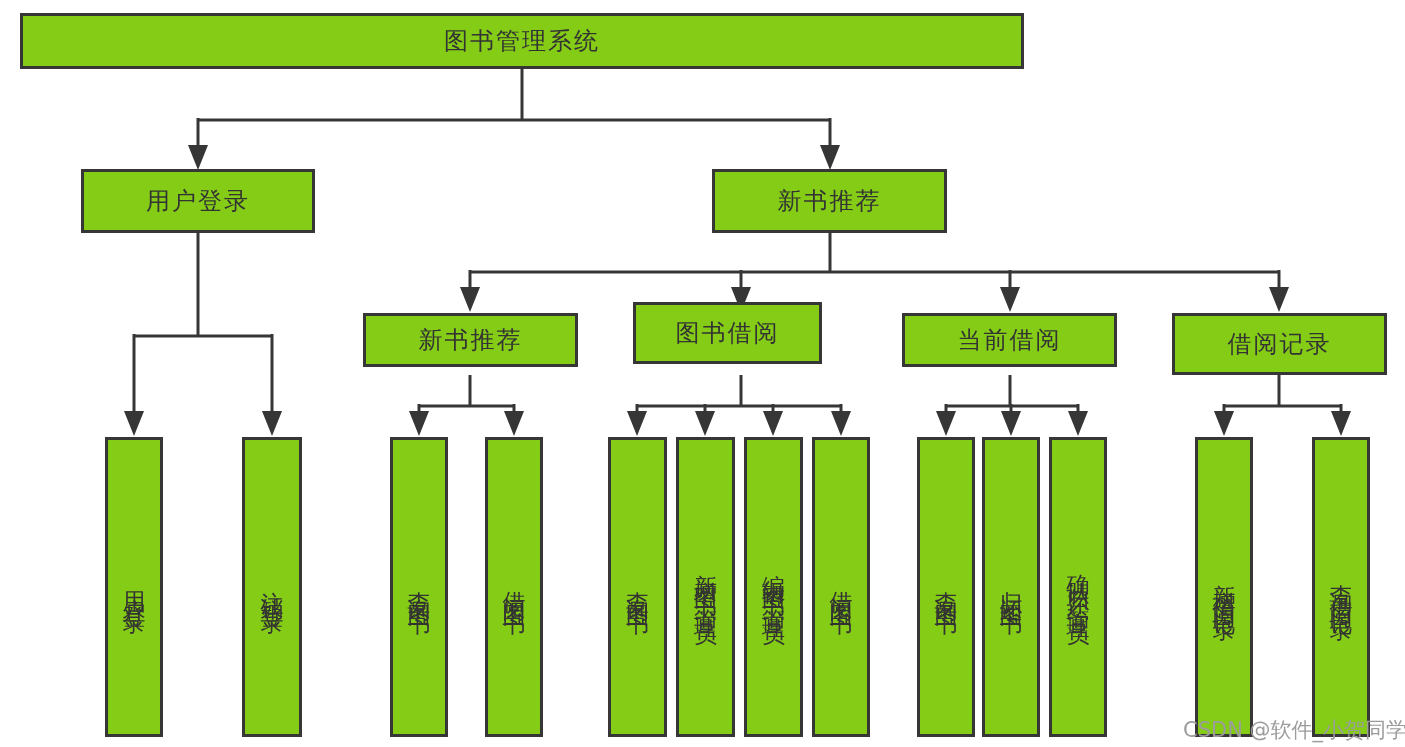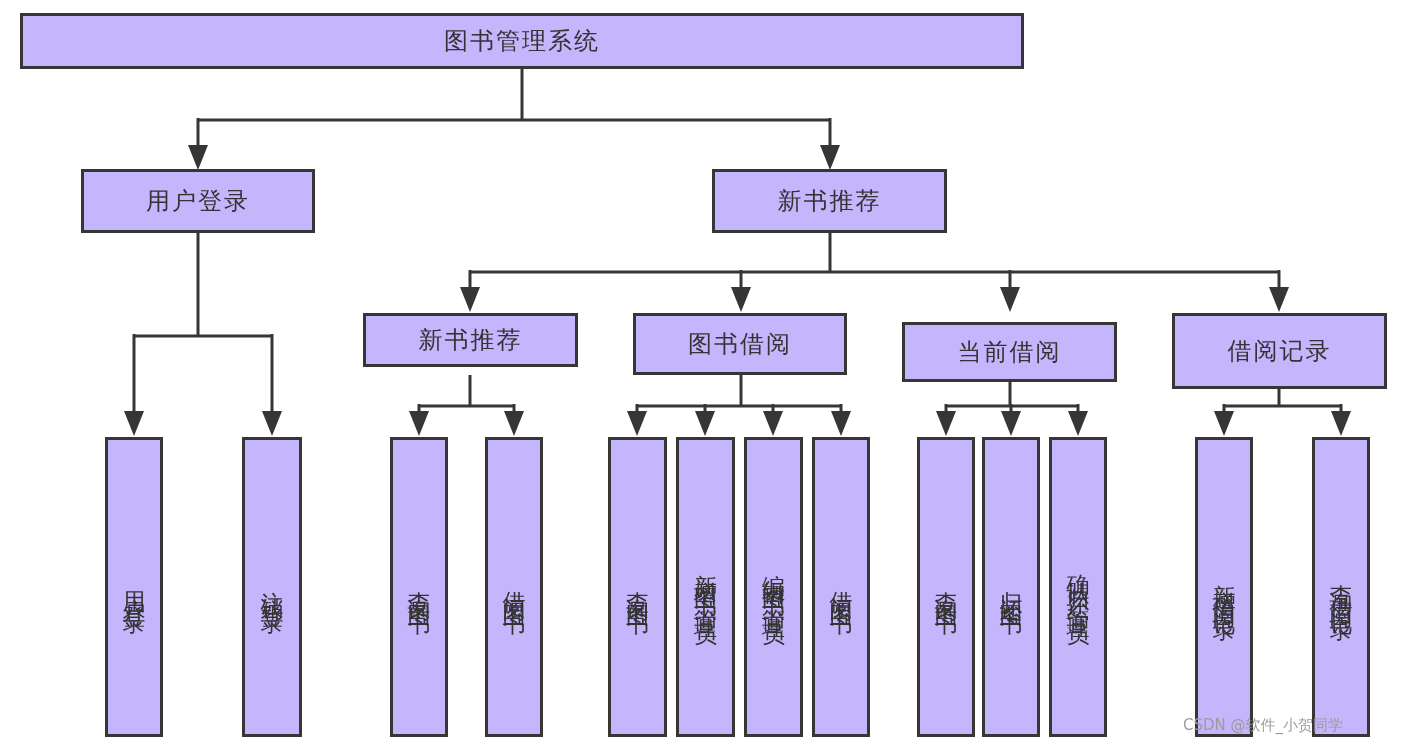--- a/index.html
+++ b/index.html
@@ -17,21 +17,21 @@
   }
   .connectors {
     position: absolute;
     left: 0; top: 0;
     width: 1405px;
     height: 747px;
   }
   .node {
     position: absolute;
     box-sizing: border-box;
-    background: #c4b5fd;
+    background: #84cc16;
     border: 3px solid #363636;
     color: #333333;
     display: flex;
     align-items: center;
     justify-content: center;
     text-align: center;
   }
   .node.h {
     font-size: 24px;
     letter-spacing: 2px;
@@ -42,21 +42,21 @@
     text-orientation: mixed;
     font-size: 23px;
     letter-spacing: 7px;
     line-height: 1;
   }
   .watermark {
     position: absolute;
     left: 1183px;
     top: 716px;
     width: 222px;
-    font-size: 15px;
+    font-size: 21px;
     color: #9c9c9c;
     white-space: nowrap;
     z-index: 10;
   }
 </style>
 </head>
 <body>
 
 <div class="canvas">
 
@@ -125,23 +125,23 @@
       <polygon points="1331,411 1351,411 1341,436"></polygon>
     </g>
   </svg>
 
   <div class="node h" style="left:20px;top:13px;width:1004px;height:56px">图书管理系统</div>
 
   <div class="node h" style="left:81px;top:169px;width:234px;height:64px">用户登录</div>
   <div class="node h" style="left:712px;top:169px;width:235px;height:64px">新书推荐</div>
 
   <div class="node h" style="left:363px;top:313px;width:215px;height:54px">新书推荐</div>
-  <div class="node h" style="left:633px;top:313px;width:214px;height:62px">图书借阅</div>
-  <div class="node h" style="left:902px;top:322px;width:215px;height:60px">当前借阅</div>
-  <div class="node h" style="left:1172px;top:313px;width:215px;height:76px">借阅记录</div>
+  <div class="node h" style="left:633px;top:302px;width:189px;height:62px">图书借阅</div>
+  <div class="node h" style="left:902px;top:313px;width:215px;height:54px">当前借阅</div>
+  <div class="node h" style="left:1172px;top:313px;width:215px;height:62px">借阅记录</div>
 
   <div class="node v" style="left:105px;top:437px;width:58px;height:300px">用户登录</div>
   <div class="node v" style="left:242px;top:437px;width:60px;height:300px">注销登录</div>
 
   <div class="node v" style="left:390px;top:437px;width:58px;height:300px">查询图书</div>
   <div class="node v" style="left:485px;top:437px;width:58px;height:300px">借阅图书</div>
 
   <div class="node v" style="left:608px;top:437px;width:59px;height:300px">查询图书</div>
   <div class="node v" style="left:676px;top:437px;width:59px;height:300px">新增图书（管理员）</div>
   <div class="node v" style="left:744px;top:437px;width:59px;height:300px">编辑图书（管理员）</div>

